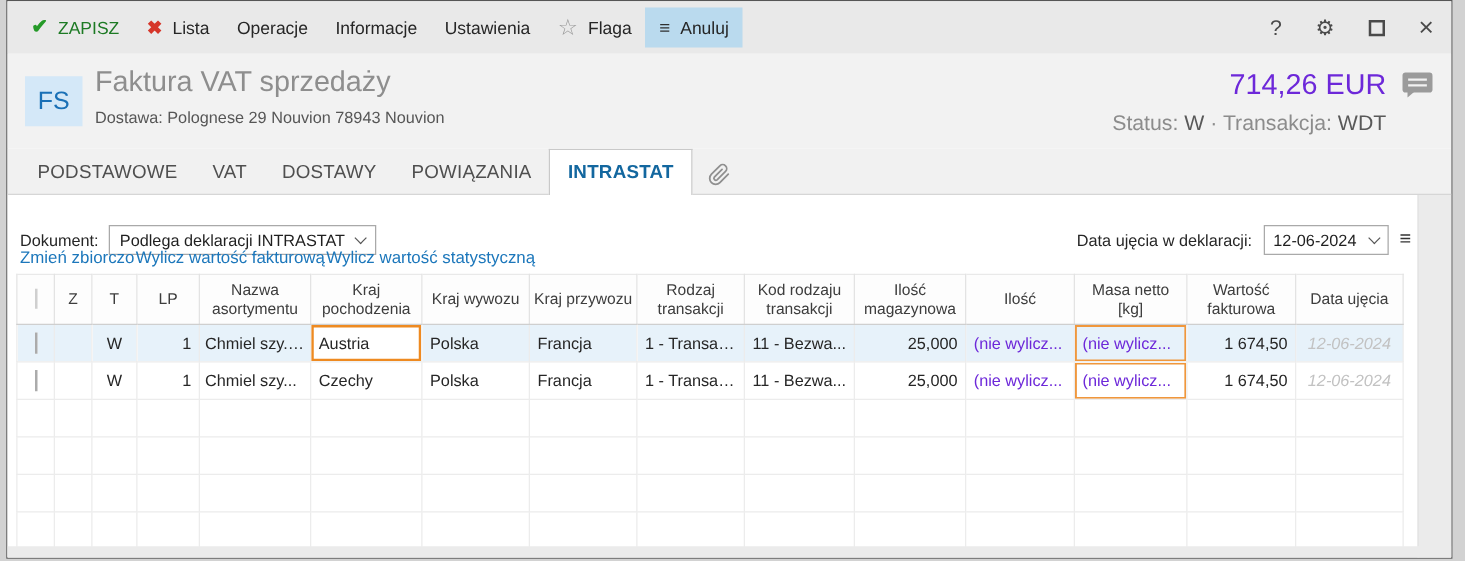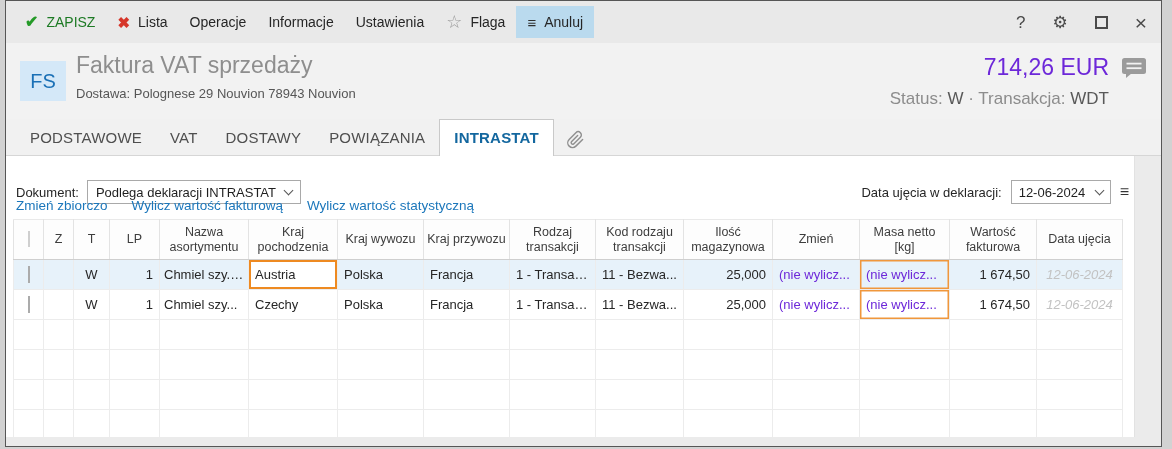--- a/index.html
+++ b/index.html
@@ -59,21 +59,21 @@
                 width:214px; height:24px; border:1px solid #a9a9a9; background:#fff;
                 padding:0 8px; font-size:13px; color:#1f1f1f; }
   .chev { width:7px; height:7px; border-right:1.5px solid #555; border-bottom:1.5px solid #555;
           transform:rotate(45deg); margin-top:-4px; flex-shrink:0; }
   .filter-right { margin-left:auto; display:flex; align-items:center; gap:9px; }
   .date-box { display:flex; align-items:center; justify-content:space-between;
               width:100px; height:24px; border:1px solid #a9a9a9; background:#fff;
               padding:0 7px; font-size:13px; color:#1f1f1f; }
   .menu-glyph { font-size:16px; color:#333; line-height:1; }
 
-  .links-row { position:absolute; left:10px; top:42px; display:flex; gap:24px;
+  .links-row { position:absolute; left:10px; top:42px; display:flex; gap:1px;
                font-size:13.5px; color:#1c77bb; }
 
   
   .grid-wrap { position:absolute; left:7px; top:63px; }
   table { border-collapse:collapse; table-layout:fixed; width:1109px;
           font-size:13px; color:#262626; }
   th { height:40px; font-weight:normal; font-size:12.5px; color:#3d3d3d; text-align:center;
        background:#fdfdfd; border:1px solid #e3e3e3; border-bottom:1px solid #cfcfcf;
        border-top:1px solid #e9e9e9; line-height:1.15; padding:2px 3px; }
   td { height:30px; border:1px solid #ececec; padding:0 6px;
@@ -210,21 +210,21 @@
             <th>Z</th>
             <th>T</th>
             <th>LP</th>
             <th>Nazwa asortymentu</th>
             <th>Kraj pochodzenia</th>
             <th>Kraj wywozu</th>
             <th>Kraj przywozu</th>
             <th>Rodzaj transakcji</th>
             <th>Kod rodzaju transakcji</th>
             <th>Ilość magazynowa</th>
-            <th>Zmień</th>
+            <th>Ilość</th>
             <th>Masa netto [kg]</th>
             <th>Wartość fakturowa</th>
             <th>Data ujęcia</th>
           </tr>
         </thead>
         <tbody id="grid-body">
           <tr class="selected">
             <td class="ctr"><span class="cb"></span></td>
             <td></td>
             <td class="ctr">W</td>

